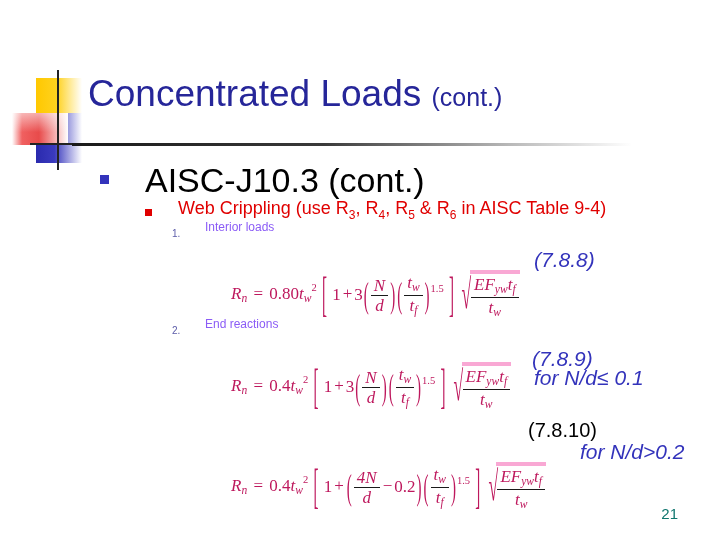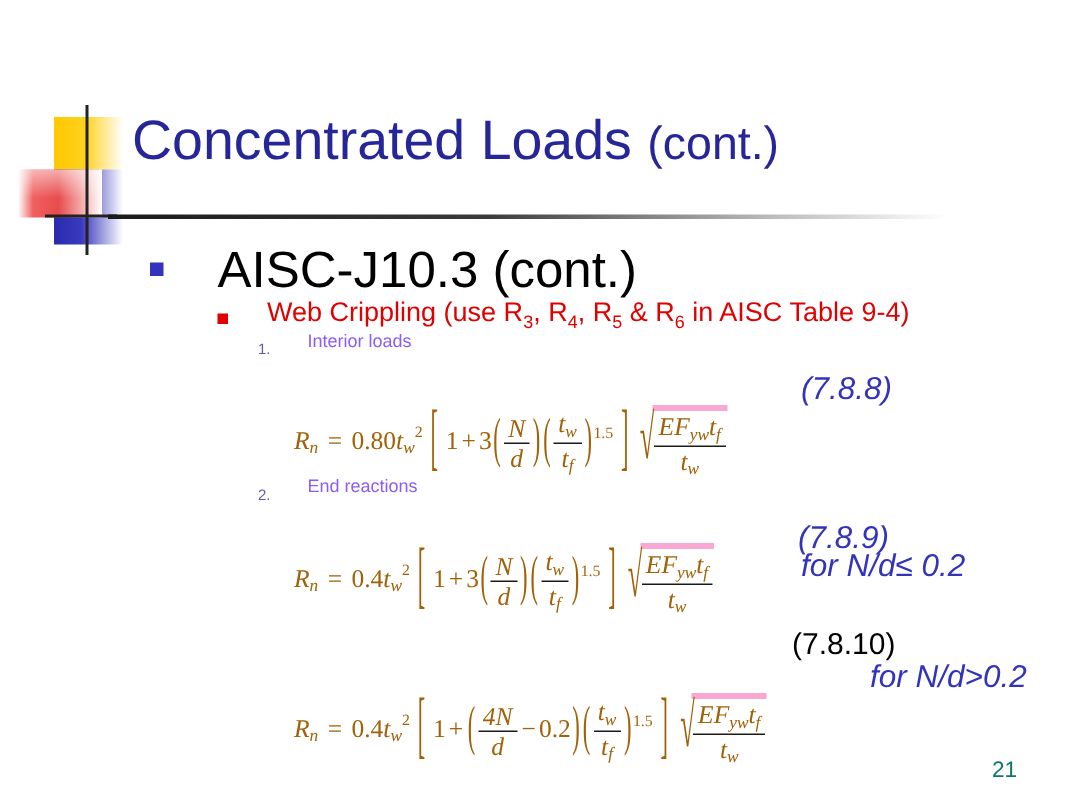--- a/index.html
+++ b/index.html
@@ -48,21 +48,21 @@
   #title {
     position: absolute;
     left: 88px; top: 72px;
     color: #262699;
     font-size: 37px;
     line-height: 44px;
     white-space: nowrap;
     font-family: "Liberation Sans", sans-serif;
   }
   #title .cont {
-    font-size: 31px;
+    font-size: 25px;
   }
   #rule {
     position: absolute;
     left: 72px; top: 143px;
     width: 560px; height: 3px;
     background: linear-gradient(to right, #1a1a1a 0%, #3a3a3a 45%, #b8b8b8 78%, #ffffff 100%);
   }
 
   
   .bullet-sq {
@@ -101,22 +101,23 @@
   #n1-mark { left: 172px; top: 228px; }
   #n1-label { left: 205px; top: 220px; }
   #n2-mark { left: 172px; top: 325px; }
   #n2-label { left: 205px; top: 317px; }
 
   
   .eq {
     position: absolute;
     font-family: "Liberation Serif", serif;
     font-size: 17px;
-    color: #a16207;
-    white-space: nowrap;
+    color: #be185d;
+    white-space: nowrap;
+    margin-left: 35px;
   }
   #eq1 { left: 196px; top: 270px; }
   #eq2 { left: 196px; top: 362px; }
   #eq3 { left: 196px; top: 462px; }
 
   .mi { font-style: italic; }
   .mn { font-style: normal; }
   .mo { font-style: normal; padding: 0 2px; }
   .sub {
     font-style: italic;
@@ -268,17 +269,17 @@
   <span class="bracket">[</span>
   <span class="grp">
     <span class="mn">1</span><span class="mo">+</span><span class="paren">(</span><span class="frac"><span class="num mi">4N</span><span class="den mi">d</span></span><span class="mo">−</span><span class="mn">0.2</span><span class="paren">)</span><span class="paren">(</span><span class="frac"><span class="num"><span class="mi">t</span><span class="sub">w</span></span><span class="den"><span class="mi">t</span><span class="sub">f</span></span></span><span class="paren">)</span><span class="supn">1.5</span>
   </span>
   <span class="bracket">]</span>
   <span class="radical"><span class="radsign">√</span><span class="radbody"><span class="frac"><span class="num"><span class="mi">E</span><span class="mi">F</span><span class="sub">yw</span><span class="mi">t</span><span class="sub">f</span></span><span class="den"><span class="mi">t</span><span class="sub">w</span></span></span></span></span>
 </div>
 
 <div class="ref" id="ref1">(7.8.8)</div>
 <div class="ref" id="ref2">(7.8.9)</div>
-<div class="ref" id="ref2b">for N/d≤ 0.2</div>
+<div class="ref" id="ref2b">for N/d≤ 0.1</div>
 <div class="ref-black" id="ref3">(7.8.10)</div>
 <div class="ref" id="ref3b">for N/d&gt;0.2</div>
 
 <div id="pagenum">21</div>
 
 </body></html>

